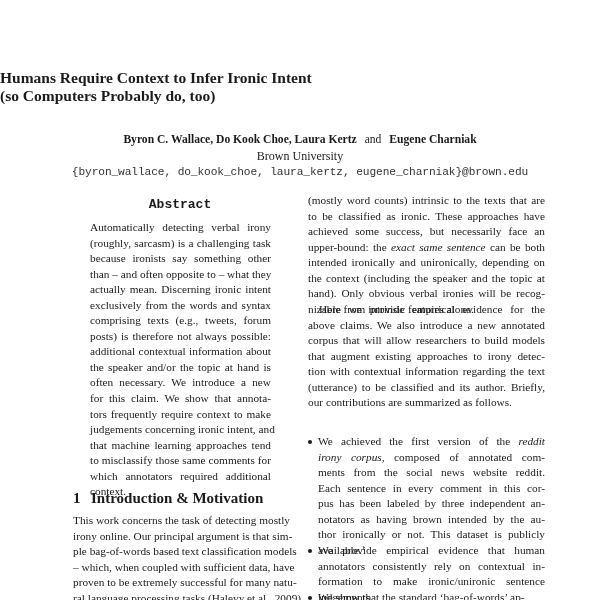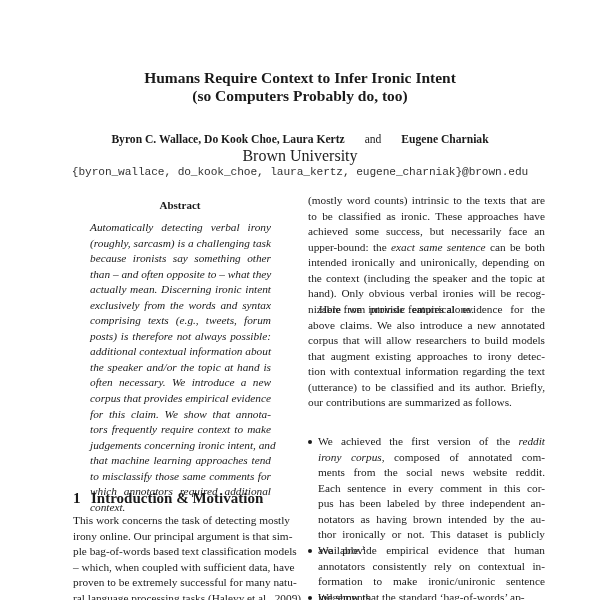--- a/index.html
+++ b/index.html
@@ -1,28 +1,28 @@
 <!DOCTYPE html>
 <html><head>
 <meta charset="utf-8">
 <style>
   html, body { margin: 0; padding: 0; background: #ffffff; }
   body { width: 600px; height: 600px; overflow: hidden; position: relative; color: #1a1a1a;
          font-family: "Liberation Serif", "DejaVu Serif", serif; }
   .abs { position: absolute; }
-  .title { left: 0; width: 600px; text-align: center; font-weight: bold; font-size: 15.5px; line-height: 18px; color: #1b1b1b; }
+  .title { left: 0; width: 600px; text-align: left; font-weight: bold; font-size: 15.5px; line-height: 18px; color: #1b1b1b; }
   .authors { left: 0; width: 600px; text-align: center; font-size: 11.6px; line-height: 14px; }
   .authors b { font-weight: bold; }
-  .affil { left: 0; width: 600px; text-align: center; font-size: 16px; line-height: 14px; color: #222; }
+  .affil { left: 0; width: 600px; text-align: center; font-size: 12px; line-height: 14px; color: #222; }
   .email { left: 0; width: 600px; text-align: center; font-family: "Liberation Mono", "DejaVu Sans Mono", monospace; font-size: 11.2px; line-height: 14px; color: #333; letter-spacing: -0.1px; }
-  .abstract-head { left: 90px; width: 180px; text-align: center; font-weight: bold; font-size: 11px; line-height: 14px; }
+  .abstract-head { left: 90px; width: 180px; text-align: center; font-weight: bold; font-size: 13px; line-height: 14px; font-family: Liberation Mono, monospace; }
   .para { font-size: 11.3px; line-height: 15.55px; text-align: justify; }
   .para .ln { display: block; text-align: justify; text-align-last: justify; white-space: nowrap; height: 15.55px; }
   .para .ln.last { text-align-last: left; }
-  .abstract-body { left: 90px; width: 181px; top: 220px; font-style: italic; }
+  .abstract-body { left: 90px; width: 181px; top: 220px; }
   .sec-head { left: 73px; top: 491px; font-weight: bold; font-size: 15px; line-height: 14px; }
   .sec-head .num { display: inline-block; width: 18px; }
   .intro-body { left: 73px; width: 217px; top: 513px; }
   .right-top { left: 308px; width: 237px; top: 193px; }
   .right-p2 { left: 308px; width: 237px; top: 302px; }
   .bullet { left: 318px; width: 227px; }
   .bullet .dot { position: absolute; left: -10px; top: 6px; width: 4px; height: 4px; border-radius: 50%; background: #1a1a1a; }
   .b1 { top: 434px; }
   .b2 { top: 543px; }
   .b3 { top: 590px; }
@@ -32,40 +32,39 @@
 </head>
 <body>
 
 <div class="abs title" style="top:69px">
   <div>Humans Require Context to Infer Ironic Intent</div>
   <div>(so Computers Probably do, too)</div>
 </div>
 
 <div class="abs authors" style="top:133px">
   <b>Byron C. Wallace, Do Kook Choe, Laura Kertz</b>
-  <span style="margin:0 17px">and</span>
+  <span style="margin:0 5px">and</span>
   <b>Eugene Charniak</b>
 </div>
 <div class="abs affil" style="top:149px">Brown University</div>
 <div class="abs email" style="top:165px">{byron_wallace, do_kook_choe, laura_kertz, eugene_charniak}@brown.edu</div>
 
 <div class="abs abstract-head" style="top:198px">Abstract</div>
 <div class="abs para abstract-body" id="abstract-body">
     <span class="ln">Automatically detecting verbal irony</span>
     <span class="ln">(roughly, sarcasm) is a challenging task</span>
     <span class="ln">because ironists say something other</span>
     <span class="ln">than – and often opposite to – what they</span>
     <span class="ln">actually mean.  Discerning ironic intent</span>
     <span class="ln">exclusively from the words and syntax</span>
     <span class="ln">comprising texts (e.g., tweets, forum</span>
     <span class="ln">posts) is therefore not always possible:</span>
     <span class="ln">additional contextual information about</span>
     <span class="ln">the speaker and/or the topic at hand is</span>
     <span class="ln">often necessary.  We introduce a new</span>
-    <span class="ln">corpus that provides empirical evidence</span>
     <span class="ln">for this claim.  We show that annota-</span>
     <span class="ln">tors frequently require context to make</span>
     <span class="ln">judgements concerning ironic intent, and</span>
     <span class="ln">that machine learning approaches tend</span>
     <span class="ln">to misclassify those same comments for</span>
     <span class="ln">which annotators required additional</span>
     <span class="ln last">context.</span>
   </div>
 
 <div class="abs sec-head">

